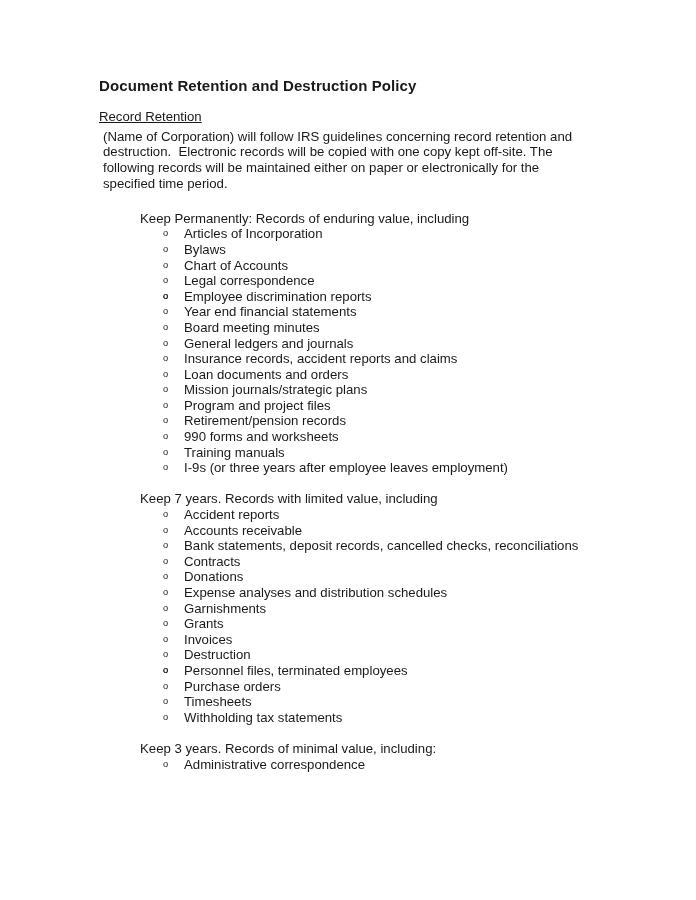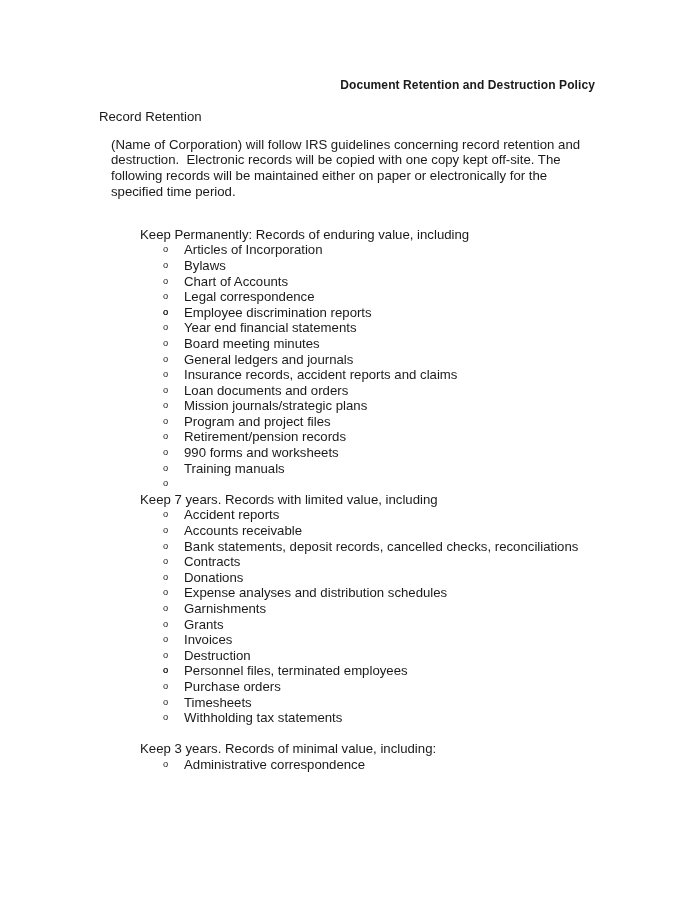--- a/index.html
+++ b/index.html
@@ -27,38 +27,39 @@
   .doc-body {
     position: absolute;
     left: 99px;
     top: 78px;
     width: 496px;
     font-size: 13.2px;
     line-height: 15.6px;
   }
 
   .doc-title {
-    text-align: right;
+    text-align: left;
     font-weight: bold;
-    font-size: 12px;
+    font-size: 15px;
     line-height: 15.6px;
     margin: 0 0 15.6px 0;
     letter-spacing: 0.1px;
   }
 
   .section-heading {
     margin: 0;
     line-height: 15.6px;
   }
   .section-heading .underline {
+    text-decoration: underline;
     text-underline-offset: 1px;
   }
 
   .intro-paragraph {
-    margin: 12px;
+    margin: 4px;
     line-height: 15.6px;
     white-space: pre-wrap;
   }
 
   .spacer {
     height: 15.6px;
   }
 
   
   .retention-group {
@@ -119,21 +120,21 @@
         <li><span class="bullet-marker">o</span><span class="bullet-text">Year end financial statements</span></li>
         <li><span class="bullet-marker">o</span><span class="bullet-text">Board meeting minutes</span></li>
         <li><span class="bullet-marker">o</span><span class="bullet-text">General ledgers and journals</span></li>
         <li><span class="bullet-marker">o</span><span class="bullet-text">Insurance records, accident reports and claims</span></li>
         <li><span class="bullet-marker">o</span><span class="bullet-text">Loan documents and orders</span></li>
         <li><span class="bullet-marker">o</span><span class="bullet-text">Mission journals/strategic plans</span></li>
         <li><span class="bullet-marker">o</span><span class="bullet-text">Program and project files</span></li>
         <li><span class="bullet-marker">o</span><span class="bullet-text">Retirement/pension records</span></li>
         <li><span class="bullet-marker">o</span><span class="bullet-text">990 forms and worksheets</span></li>
         <li><span class="bullet-marker">o</span><span class="bullet-text">Training manuals</span></li>
-        <li><span class="bullet-marker">o</span></li>
+        <li><span class="bullet-marker">o</span><span class="bullet-text">I-9s (or three years after employee leaves employment)</span></li>
       </ul>
     </div>
 
     <div class="spacer"></div>
 
     <div class="retention-group">
       <p class="group-lead">Keep 7 years. Records with limited value, including</p>
       <ul class="bullet-list">
         <li><span class="bullet-marker">o</span><span class="bullet-text">Accident reports</span></li>
         <li><span class="bullet-marker">o</span><span class="bullet-text">Accounts receivable</span></li>

